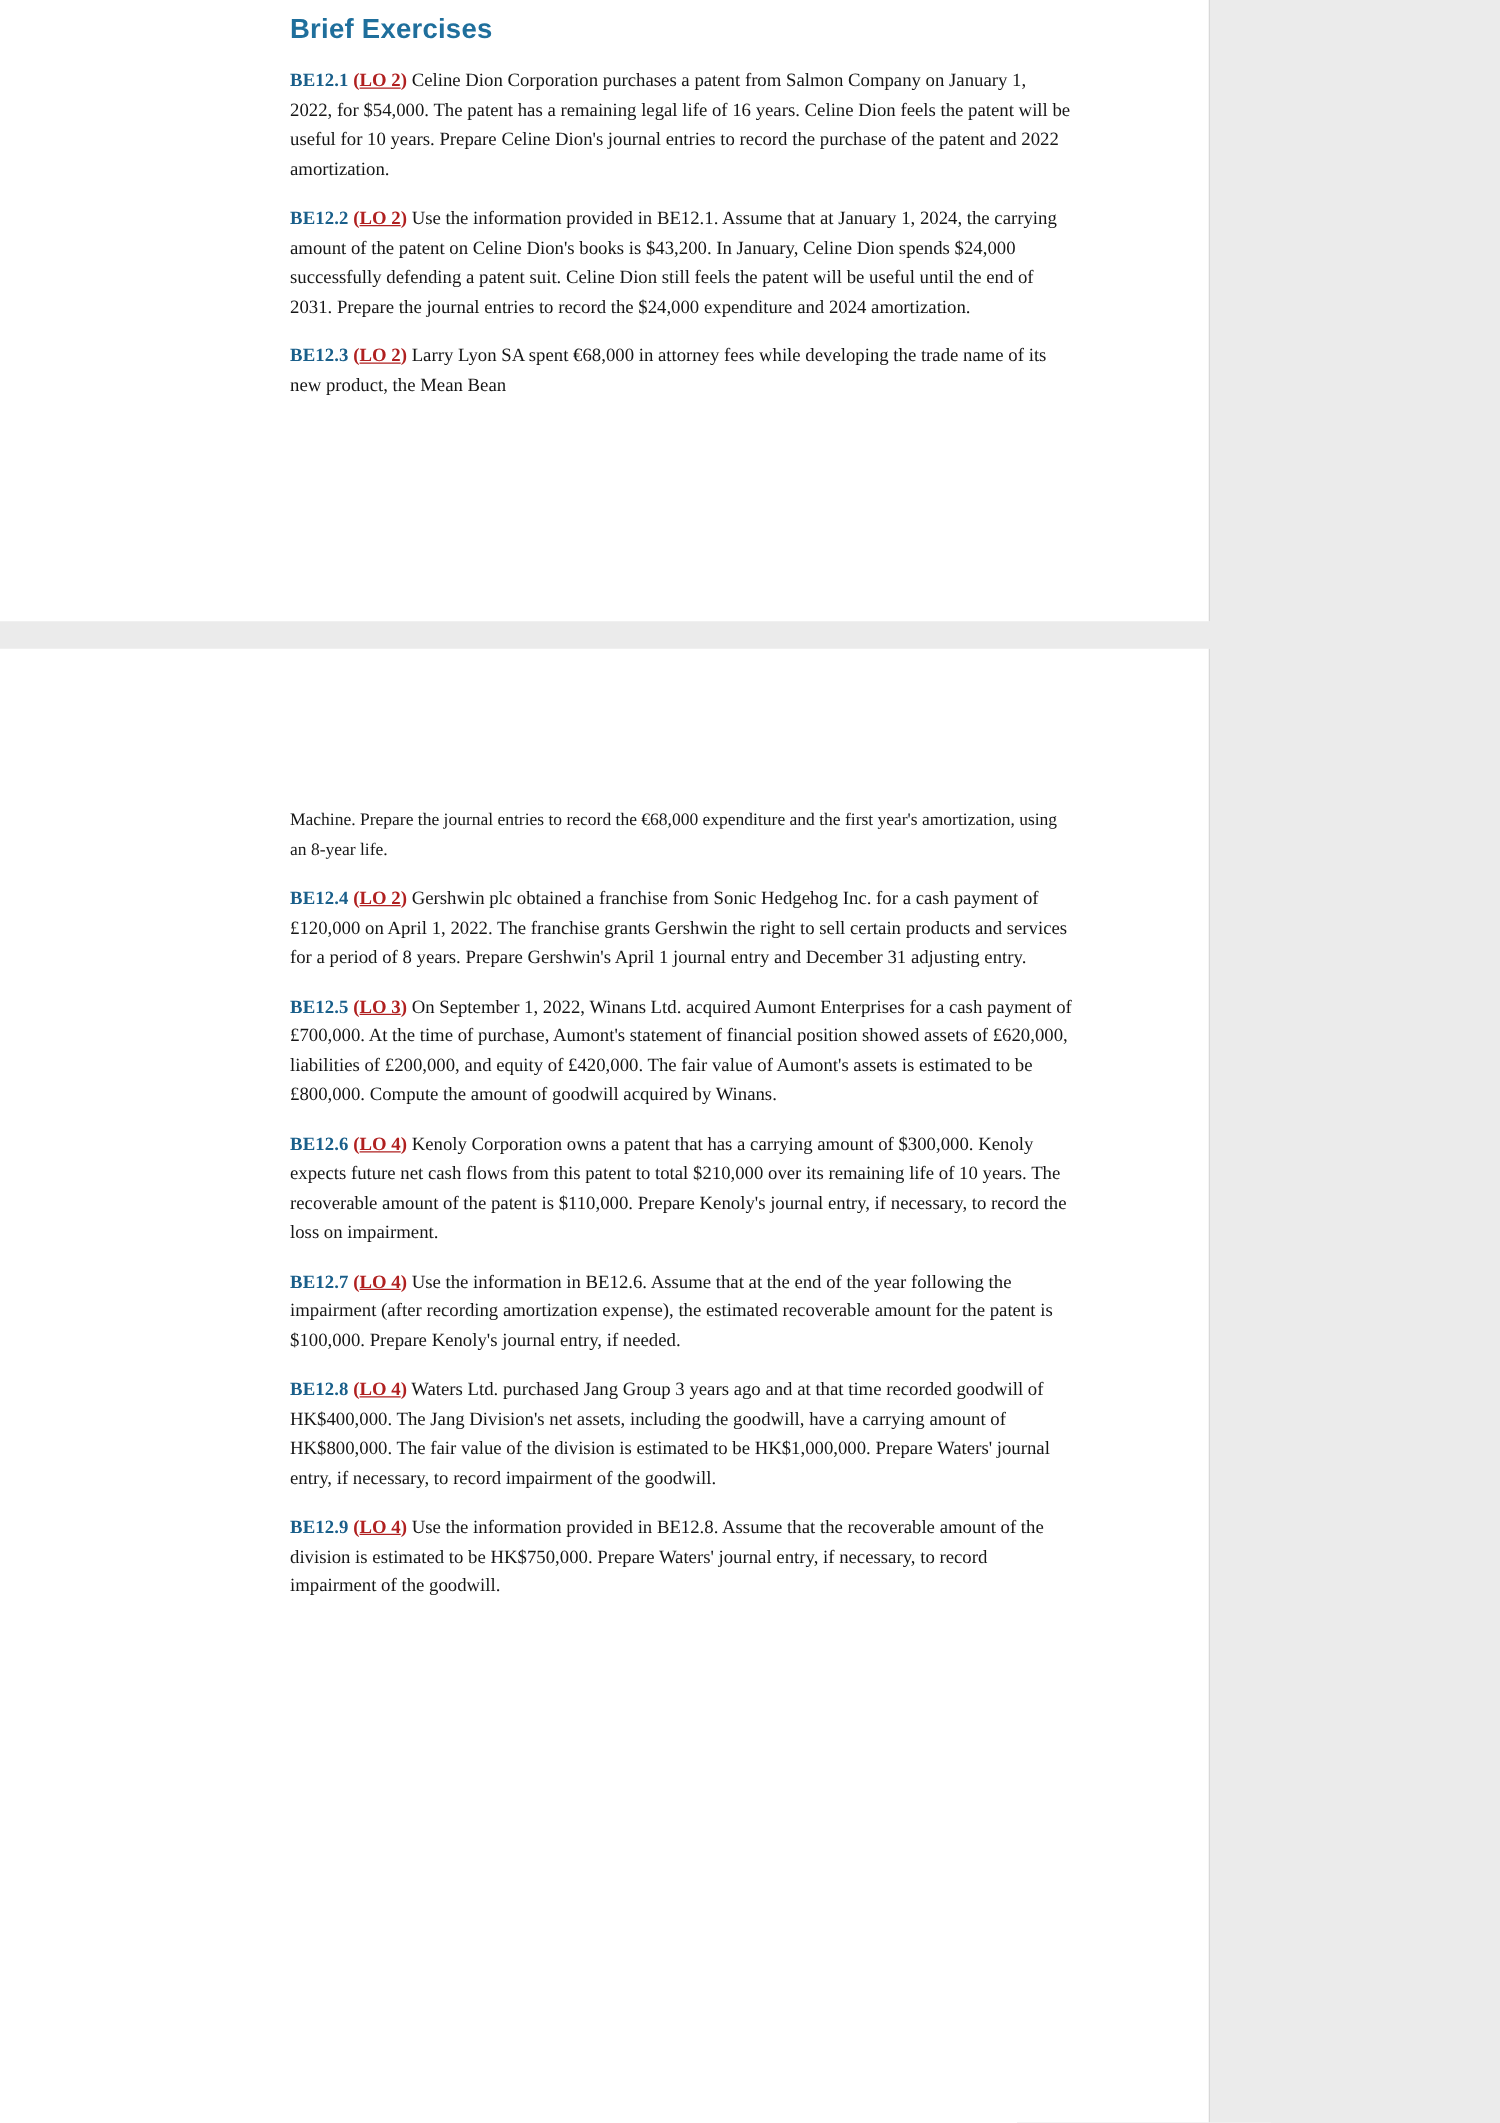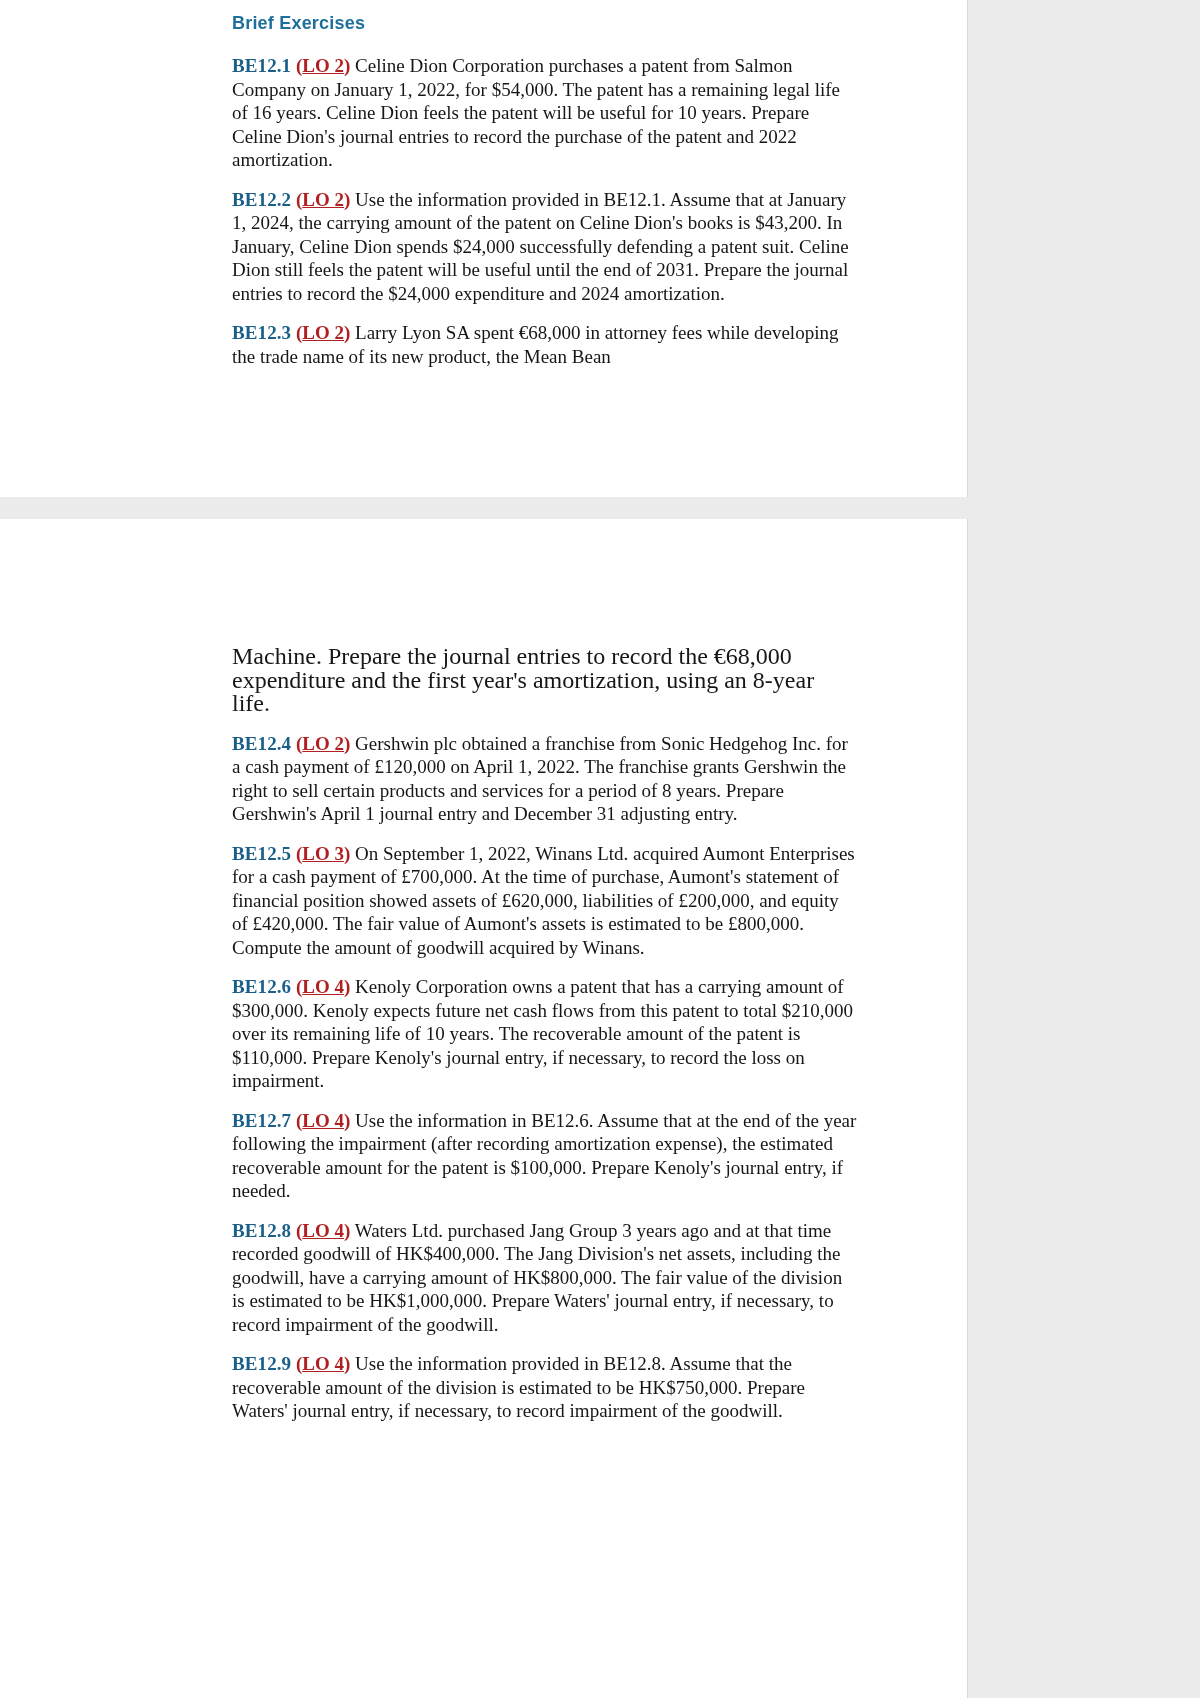--- a/index.html
+++ b/index.html
@@ -35,39 +35,39 @@
     width: 968px;
   }
   .page-2 {
     min-height: 1179px;
     padding: 0 110px 0 232px;
   }
   .section-title {
     color: #1f6f9c;
     font-family: "Liberation Sans", sans-serif;
     font-weight: bold;
-    font-size: 18px;
+    font-size: 22px;
     letter-spacing: 0.2px;
     margin: 0;
     padding-top: 6px;
     line-height: 34px;
   }
   .exercise {
-    font-size: 19px;
+    font-size: 15px;
     line-height: 23.5px;
     color: #161616;
     margin: 0;
     padding-top: 16px;
     text-align: left;
   }
   .exercise.first {
     padding-top: 14px;
   }
   .plain-para {
-    font-size: 24px;
+    font-size: 14px;
     line-height: 23.5px;
     color: #161616;
     margin: 0;
     padding-top: 0;
     font-family: Liberation Serif, serif;
   }
   .be-label {
     color: #1a5f8a;
     font-weight: bold;
     letter-spacing: 0.1px;

